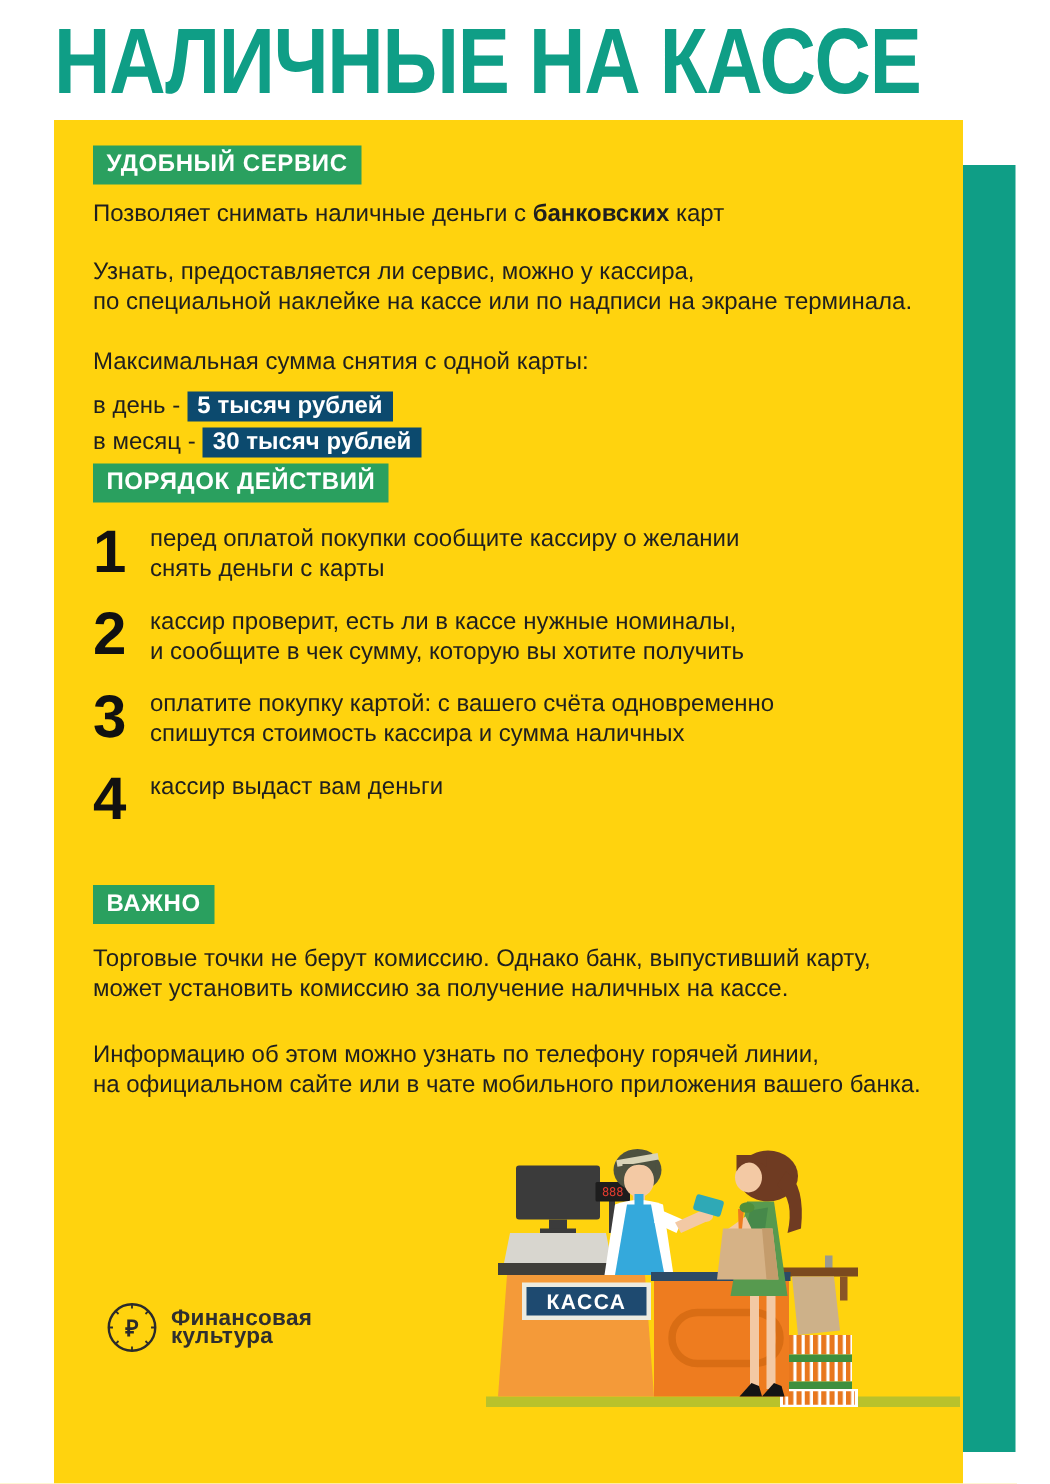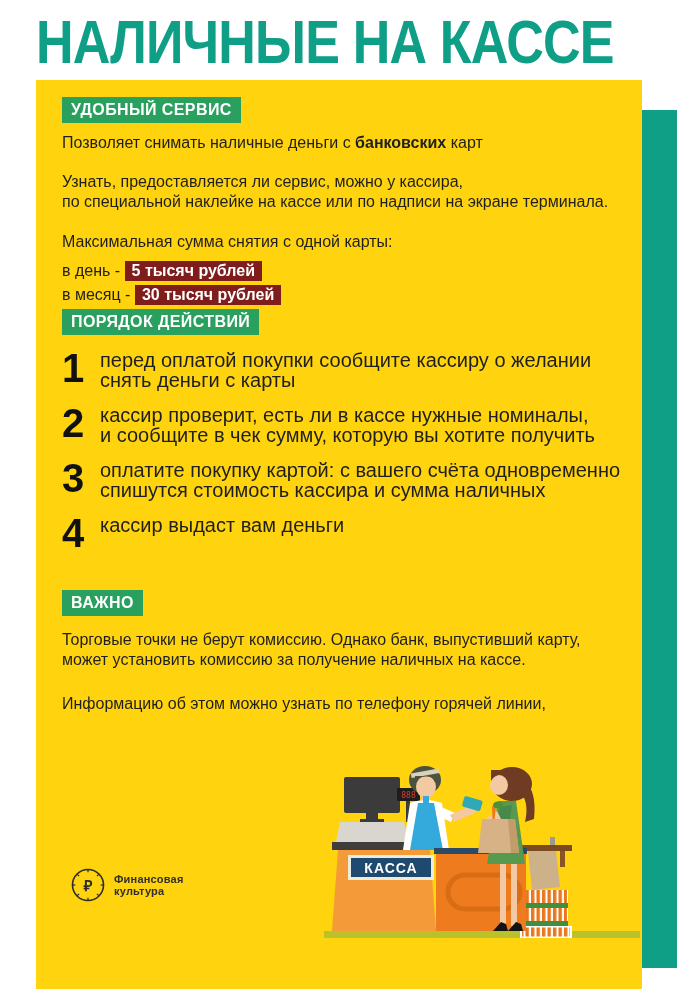--- a/index.html
+++ b/index.html
@@ -21,29 +21,29 @@
     display:inline-block; background:#2aa05f; color:#ffffff; font-weight:bold;
     font-size:16px; line-height:20px; padding:3px 9px; letter-spacing:0.4px;
   }
   .para{ margin:0; }
   .mt10{ margin-top:10px; } .mt19{ margin-top:19px; } .mt20{ margin-top:20px; }
   .mt9{ margin-top:9px; }  .mt23{ } .mt38{ margin-top:38px; }
   .mt14{ margin-top:14px; } .mt12{ margin-top:24px; }
   .bold{ font-weight:bold; }
   .limit-row{ margin-bottom:4px; }
   .limit-value{
-    display:inline-block; background:#7f1d1d; color:#ffffff; font-weight:bold;
+    display:inline-block; background:#0c4a6e; color:#ffffff; font-weight:bold;
     padding:0 7px; line-height:20px;
   }
   .step{ display:flex; margin-top:14px; }
   .step-num{ width:38px; flex:0 0 38px; font-size:40px; line-height:38px; font-weight:bold; color:#111111; }
-  .step-text{ font-size:20px; line-height:20px; padding-top:1px; }
+  .step-text{ font-size:16px; line-height:20px; padding-top:1px; }
   .illustration{ position:absolute; left:286px; top:683px; width:320px; height:175px; }
   .logo{ position:absolute; left:34px; top:787px; display:flex; align-items:center; gap:8px; }
-  .logo-text{ font-size:11px; line-height:12px; font-weight:bold; color:#2f2f2f; letter-spacing:0.2px; }
+  .logo-text{ font-size:15px; line-height:12px; font-weight:bold; color:#2f2f2f; letter-spacing:0.2px; }
 </style>
 </head>
 <body>
 
 <div class="page">
 
   <h1 class="main-title">НАЛИЧНЫЕ НА КАССЕ</h1>
 
   <div class="card-shadow"></div>
 
@@ -113,20 +113,21 @@
       <div class="mt38">
         <span class="badge">ВАЖНО</span>
 
         <p class="para mt14">
           <span>Торговые точки не берут комиссию. Однако банк, выпустивший карту,</span><br>
           <span>может установить комиссию за получение наличных на кассе.</span>
         </p>
 
         <p class="para mt12">
           <span>Информацию об этом можно узнать по телефону горячей линии,</span><br>
+          <span>на официальном сайте или в чате мобильного приложения вашего банка.</span>
         </p>
       </div>
     </div>
 
     <svg class="illustration" viewBox="0 0 320 175" xmlns="http://www.w3.org/2000/svg">
       <defs>
         <pattern id="bottles" width="5.5" height="13" patternUnits="userSpaceOnUse">
           <rect width="3.4" height="13" fill="#e8771d"></rect>
         </pattern>
       </defs>

